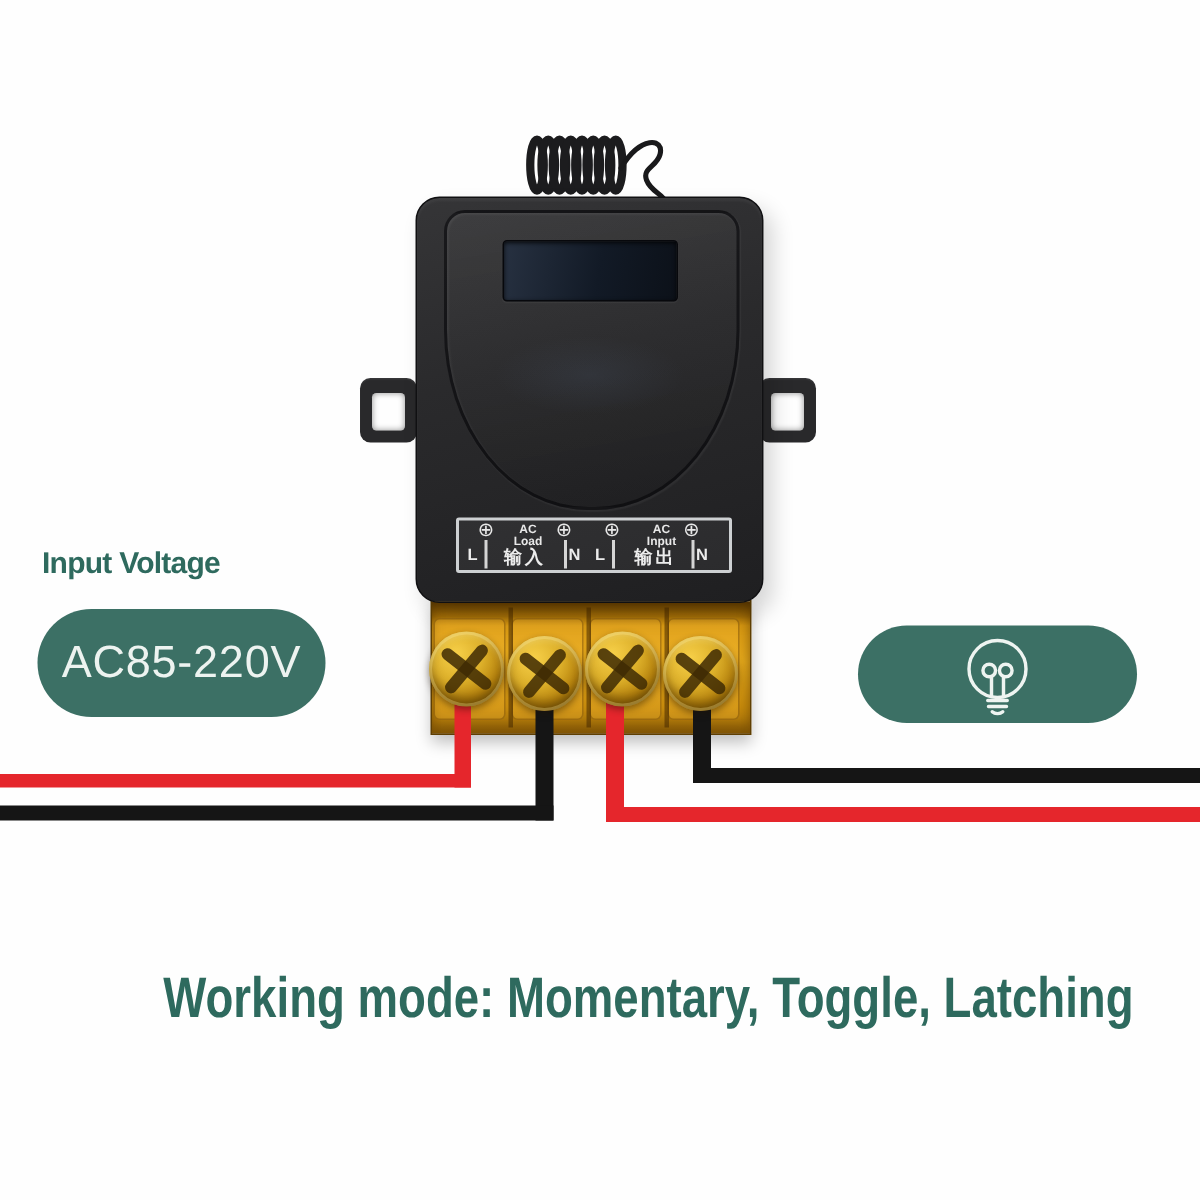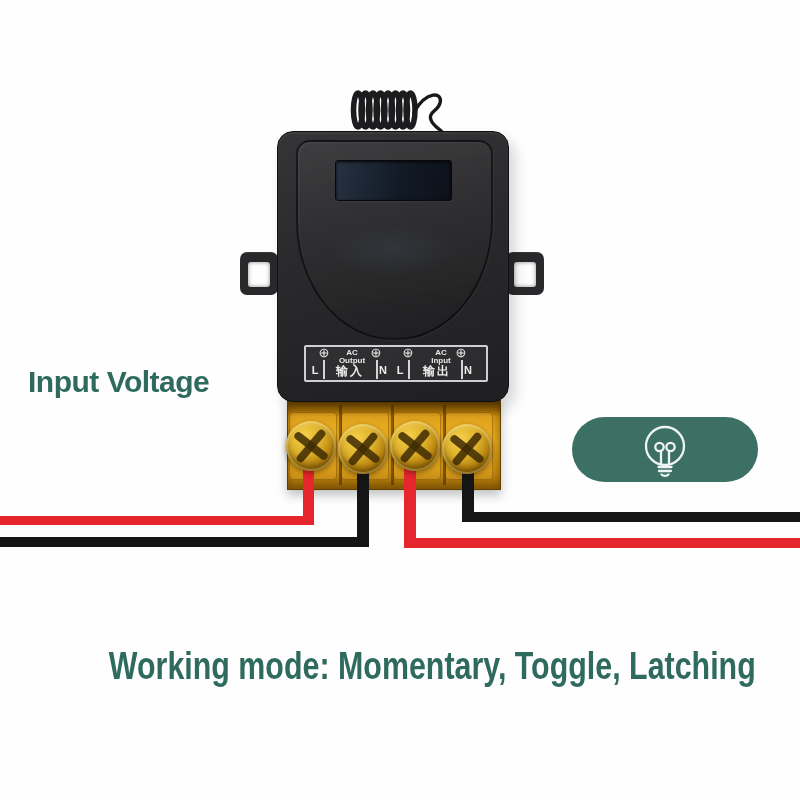--- a/index.html
+++ b/index.html
@@ -1,20 +1,20 @@
 <!DOCTYPE html>
 <html><head>
 <meta charset="utf-8">
 <style>
   html,body{margin:0;padding:0;background:#fff;}
   .stage{position:relative;width:800px;height:800px;background:#fefefe;overflow:hidden;
          font-family:"Liberation Sans",sans-serif;}
 
   
-  .iv-title{position:absolute;left:28px;top:365px;font-size:30px;font-weight:bold;
+  .iv-title{position:absolute;left:28px;top:365px;font-size:20px;font-weight:bold;
             color:#2e6a5e;letter-spacing:-0.5px;white-space:nowrap;}
   .iv-pill{position:absolute;left:25px;top:406px;width:192px;height:72px;border-radius:36px;
            background:#3c7065;display:flex;align-items:center;justify-content:center;}
   .iv-pill .badge-txt{font-size:30px;color:#edf3f0;letter-spacing:0.5px;}
   .la-title{position:absolute;left:554px;top:380px;font-size:28px;font-weight:bold;
             color:#2e6a5e;white-space:nowrap;}
   .la-pill{position:absolute;left:572px;top:417px;width:186px;height:65px;border-radius:33px;
            background:#3c7065;display:flex;align-items:center;justify-content:center;}
 
   .footer{position:absolute;left:0;top:645px;width:800px;text-align:center;margin-left:28px;}
@@ -95,20 +95,23 @@
   .bar{position:absolute;left:5px;top:21px;width:40px;height:8px;
        background:rgba(62,42,3,.85);border-radius:4px;}
   .bar.a{transform:rotate(38deg);} .bar.b{transform:rotate(-50deg);}
 </style>
 </head>
 <body>
 
 <div class="stage">
 
   <div class="iv-title">Input Voltage</div>
+  <div class="iv-pill">
+    <span class="badge-txt">AC85-220V</span>
+  </div>
 
   <div class="la-pill">
     <svg width="46" height="54" viewBox="0 0 46 54" fill="none" stroke="#eef4f1" stroke-width="2.3" stroke-linecap="round">
       <circle cx="23" cy="23" r="19"></circle>
       <circle cx="17.5" cy="24" r="4.2"></circle>
       <circle cx="28.5" cy="24" r="4.2"></circle>
       <line x1="19" y1="28" x2="19" y2="41"></line>
       <line x1="27" y1="28" x2="27" y2="41"></line>
       <path d="M16.5 44 h13 M17 48 h12 M19.5 51.5 a4.5 3.5 0 0 0 7 0"></path>
     </svg>
@@ -161,21 +164,21 @@
       <span class="scrw sc1">⊕</span>
       <span class="scrw sc2">⊕</span>
       <span class="scrw sc3">⊕</span>
       <span class="scrw sc4">⊕</span>
       <span class="stem st1"></span>
       <span class="stem st2"></span>
       <span class="stem st3"></span>
       <span class="stem st4"></span>
       <span class="actxt ac-in">
         <span>AC</span><br>
-        <span>Output</span>
+        <span>Load</span>
       </span>
       <span class="actxt ac-out">
         <span>AC</span><br>
         <span>Input</span>
       </span>
       <span class="ltr l1">L</span>
       <span class="cn cn-in">输入</span>
       <span class="ltr n1">N</span>
       <span class="ltr l2">L</span>
       <span class="cn cn-out">输出</span>

